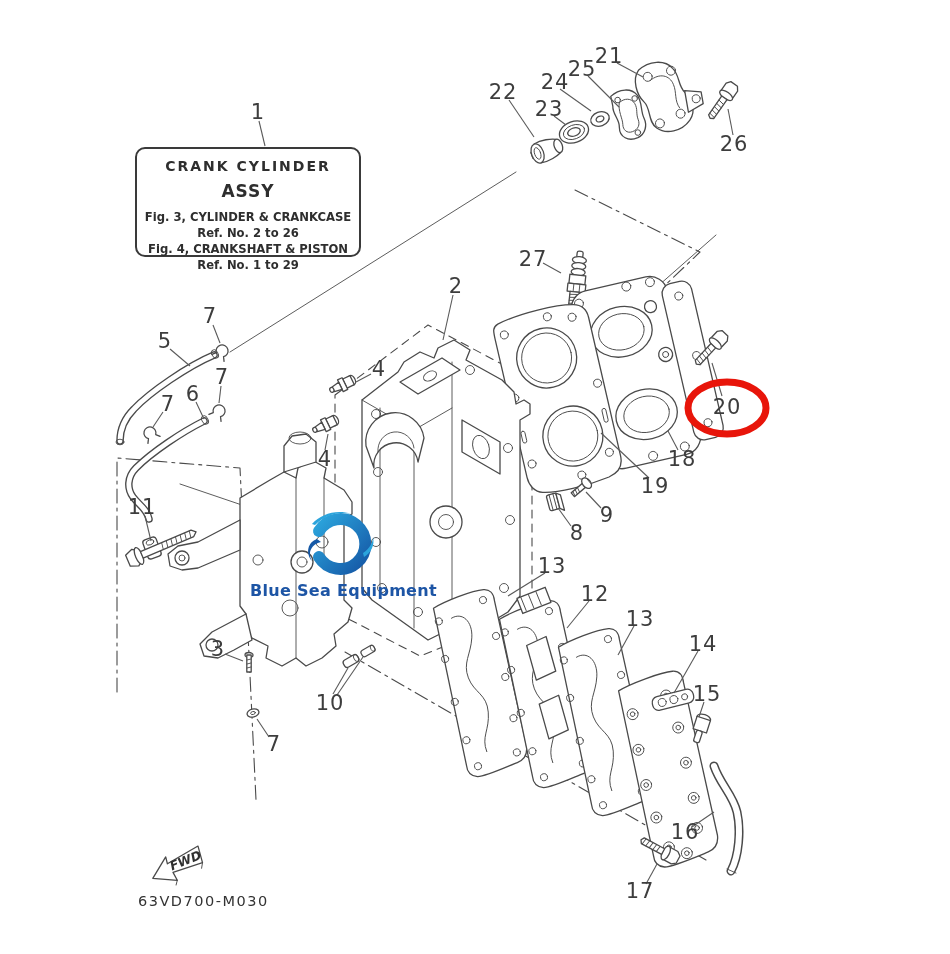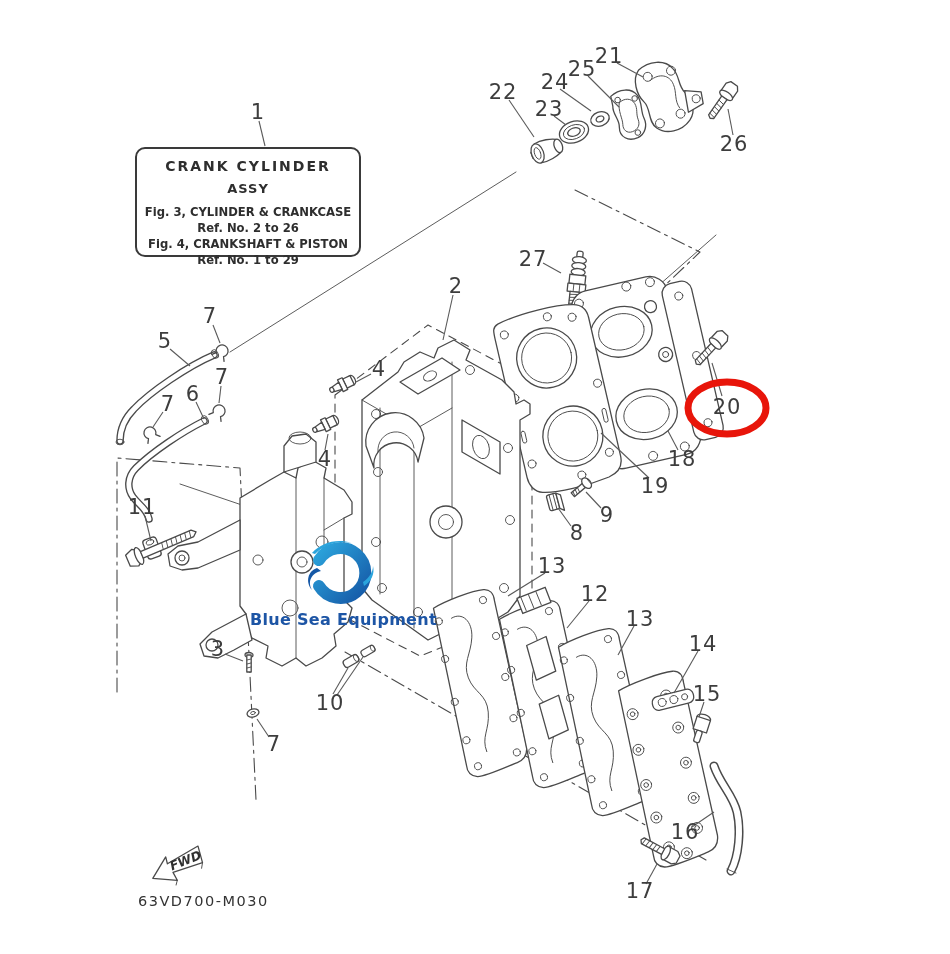--- a/index.html
+++ b/index.html
@@ -10,24 +10,24 @@
   .ln{stroke:var(--line);fill:none;stroke-width:1.3;stroke-linecap:round;stroke-linejoin:round;}
   .fw{stroke:var(--line);fill:#fff;stroke-width:1.3;stroke-linejoin:round;}
   .thin{stroke-width:0.9;}
   .dash{stroke-dasharray:8 6;stroke-width:1.1;}
   .ddot{stroke-dasharray:14 5 3 5;stroke-width:1.1;}
   .lead{stroke:#5a5a5a;stroke-width:1.1;}
   .callout{font:21px "DejaVu Sans",sans-serif;fill:var(--label);text-anchor:middle;dominant-baseline:central;letter-spacing:1px;}
   #title-box{position:absolute;left:135px;top:147px;width:226px;height:110px;box-sizing:border-box;
     border:2px solid #3a3a3a;border-radius:10px;background:#fff;text-align:center;color:#2e2e2e;padding-top:9px;}
   .tb1{font-size:14px;font-weight:bold;letter-spacing:2px;}
-  .tb2{font-size:13px;font-weight:bold;letter-spacing:1px;margin-top:7px;}
+  .tb2{font-size:17px;font-weight:bold;letter-spacing:1px;margin-top:7px;}
   .tbf{font-size:11.6px;font-weight:bold;line-height:14px;margin-top:2px;}
   .tbf:nth-of-type(3){margin-top:9px;}
-  #watermark{position:absolute;left:250px;top:536px;width:180px;text-align:left;}
+  #watermark{position:absolute;left:250px;top:507px;width:180px;text-align:left;}
   #wm-text{font-size:16px;font-weight:bold;color:#1d55a5;letter-spacing:0.3px;margin-top:2px;white-space:nowrap;}
   #drawing-code{position:absolute;left:130px;top:893px;font-size:14.5px;letter-spacing:1.5px;color:#333;font-weight:500;margin-left:8px;}
   .fwd-text{font:italic bold 12.5px "DejaVu Sans",sans-serif;fill:#2f2f2f;text-anchor:middle;}
 </style>
 </head>
 <body>
 
 <div id="page">
 
   <svg id="art" width="950" height="954" viewBox="0 0 950 954">

